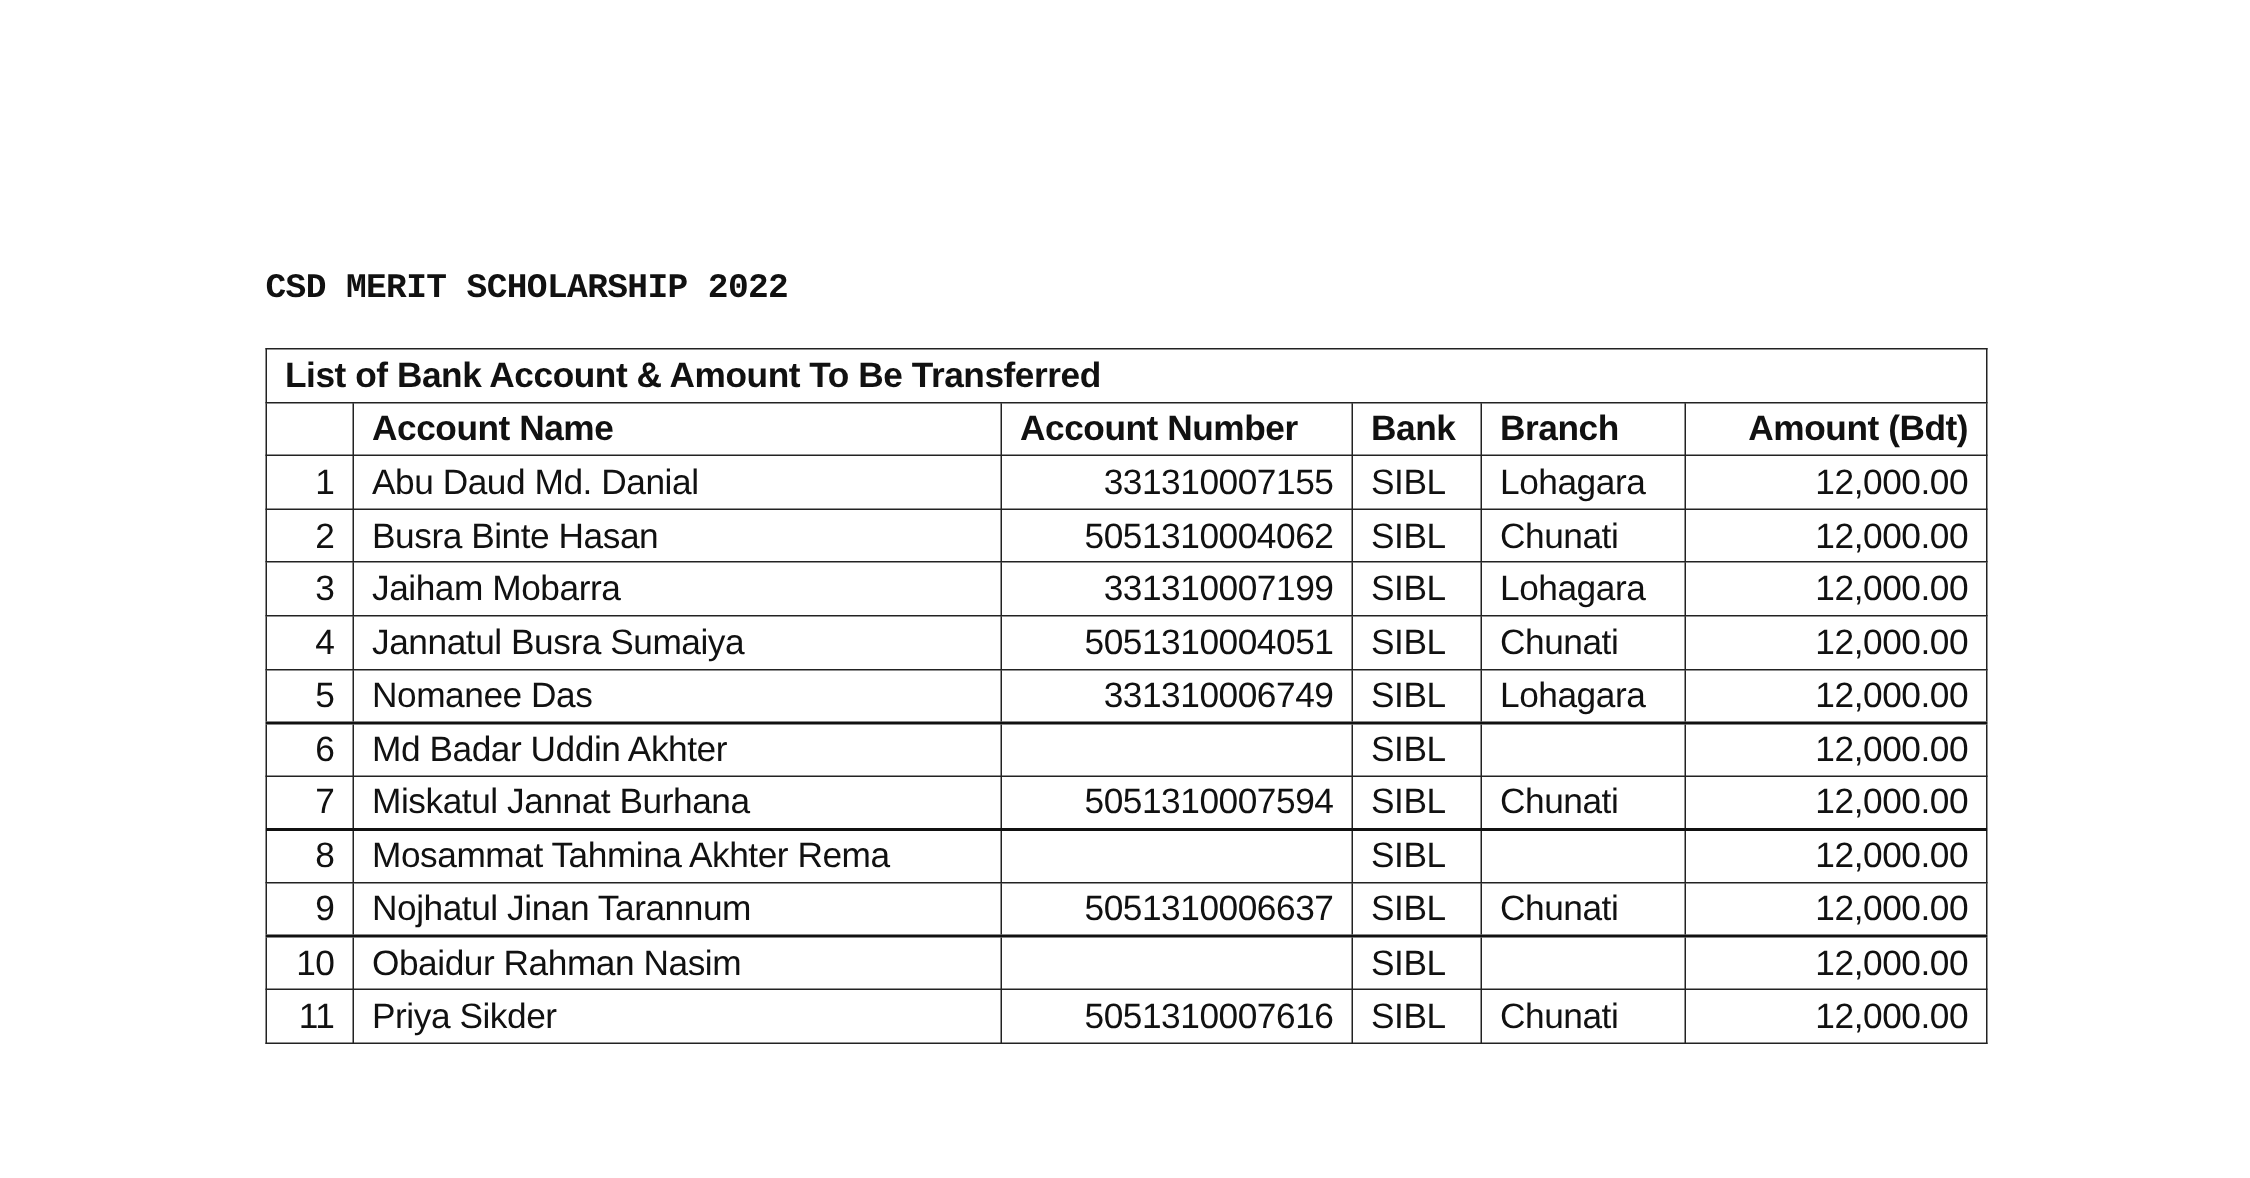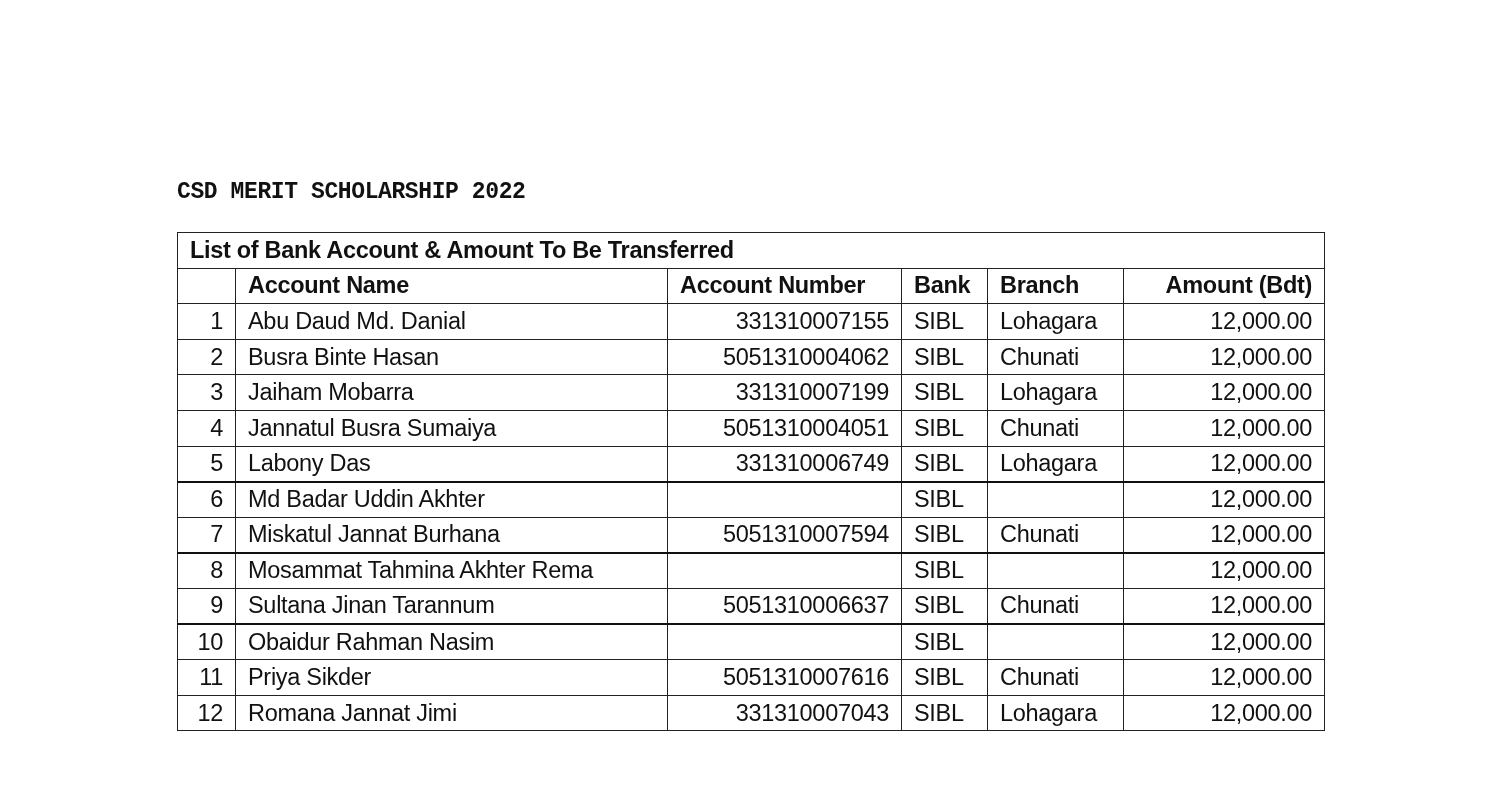--- a/index.html
+++ b/index.html
@@ -75,21 +75,21 @@
       <tr>
         <td class="c-num">4</td>
         <td>Jannatul Busra Sumaiya</td>
         <td class="c-acct">5051310004051</td>
         <td>SIBL</td>
         <td>Chunati</td>
         <td class="c-amt">12,000.00</td>
       </tr>
       <tr>
         <td class="c-num">5</td>
-        <td>Labony Das</td>
+        <td>Nomanee Das</td>
         <td class="c-acct">331310006749</td>
         <td>SIBL</td>
         <td>Lohagara</td>
         <td class="c-amt">12,000.00</td>
       </tr>
       <tr class="thick">
         <td class="c-num">6</td>
         <td>Md Badar Uddin Akhter</td>
         <td class="c-acct"></td>
         <td>SIBL</td>
@@ -107,21 +107,21 @@
       <tr class="thick">
         <td class="c-num">8</td>
         <td>Mosammat Tahmina Akhter Rema</td>
         <td class="c-acct"></td>
         <td>SIBL</td>
         <td></td>
         <td class="c-amt">12,000.00</td>
       </tr>
       <tr>
         <td class="c-num">9</td>
-        <td>Sultana Jinan Tarannum</td>
+        <td>Nojhatul Jinan Tarannum</td>
         <td class="c-acct">5051310006637</td>
         <td>SIBL</td>
         <td>Chunati</td>
         <td class="c-amt">12,000.00</td>
       </tr>
       <tr class="thick">
         <td class="c-num">10</td>
         <td>Obaidur Rahman Nasim</td>
         <td class="c-acct"></td>
         <td>SIBL</td>
@@ -129,22 +129,14 @@
         <td class="c-amt">12,000.00</td>
       </tr>
       <tr>
         <td class="c-num">11</td>
         <td>Priya Sikder</td>
         <td class="c-acct">5051310007616</td>
         <td>SIBL</td>
         <td>Chunati</td>
         <td class="c-amt">12,000.00</td>
       </tr>
-      <tr>
-        <td class="c-num">12</td>
-        <td>Romana Jannat Jimi</td>
-        <td class="c-acct">331310007043</td>
-        <td>SIBL</td>
-        <td>Lohagara</td>
-        <td class="c-amt">12,000.00</td>
-      </tr>
     </tbody>
 </table>
 
 </body></html>

